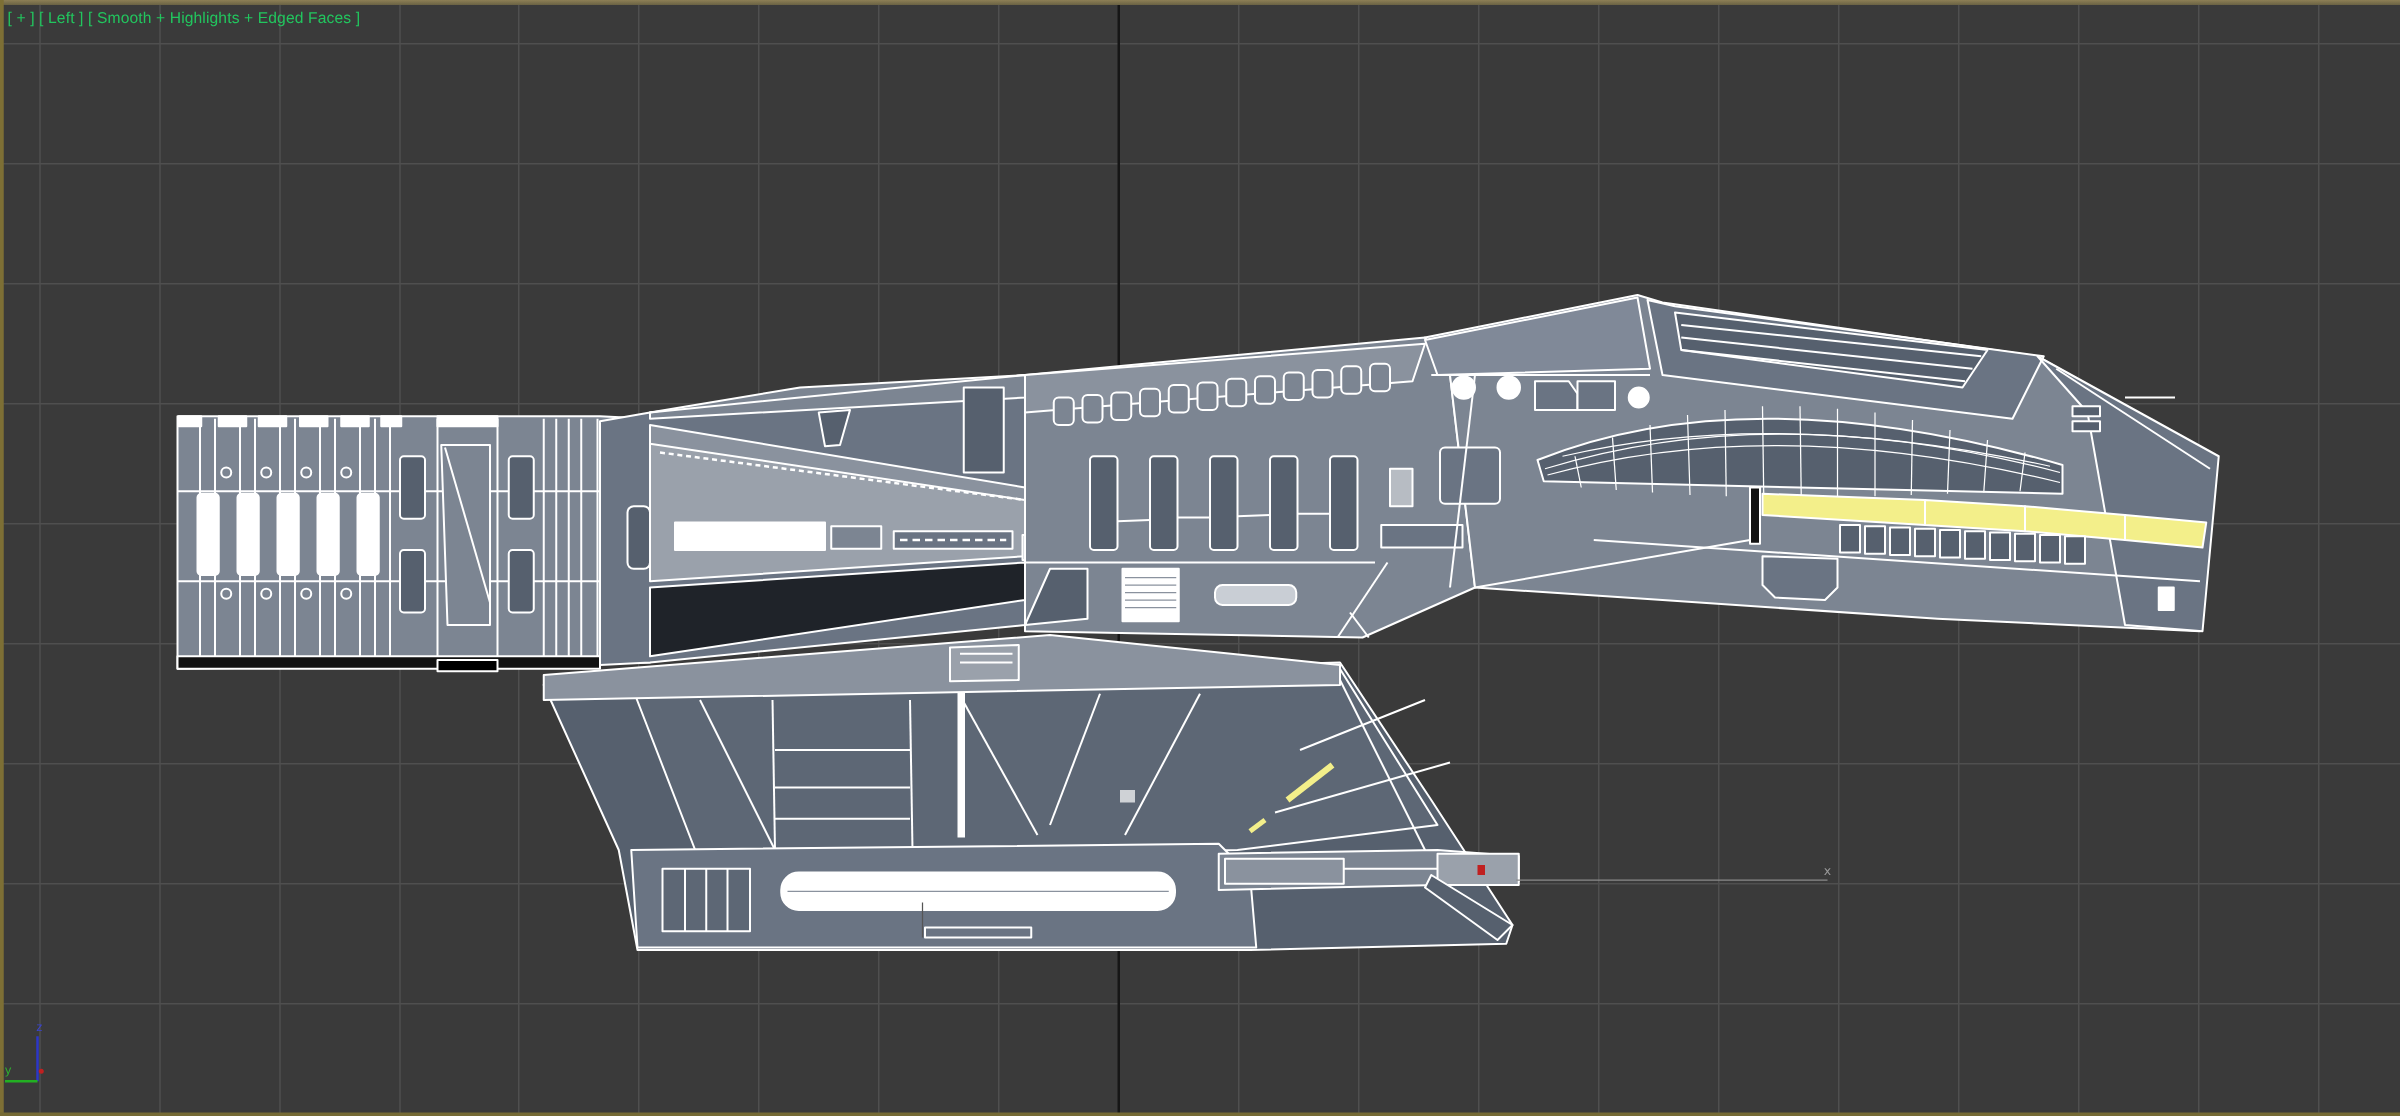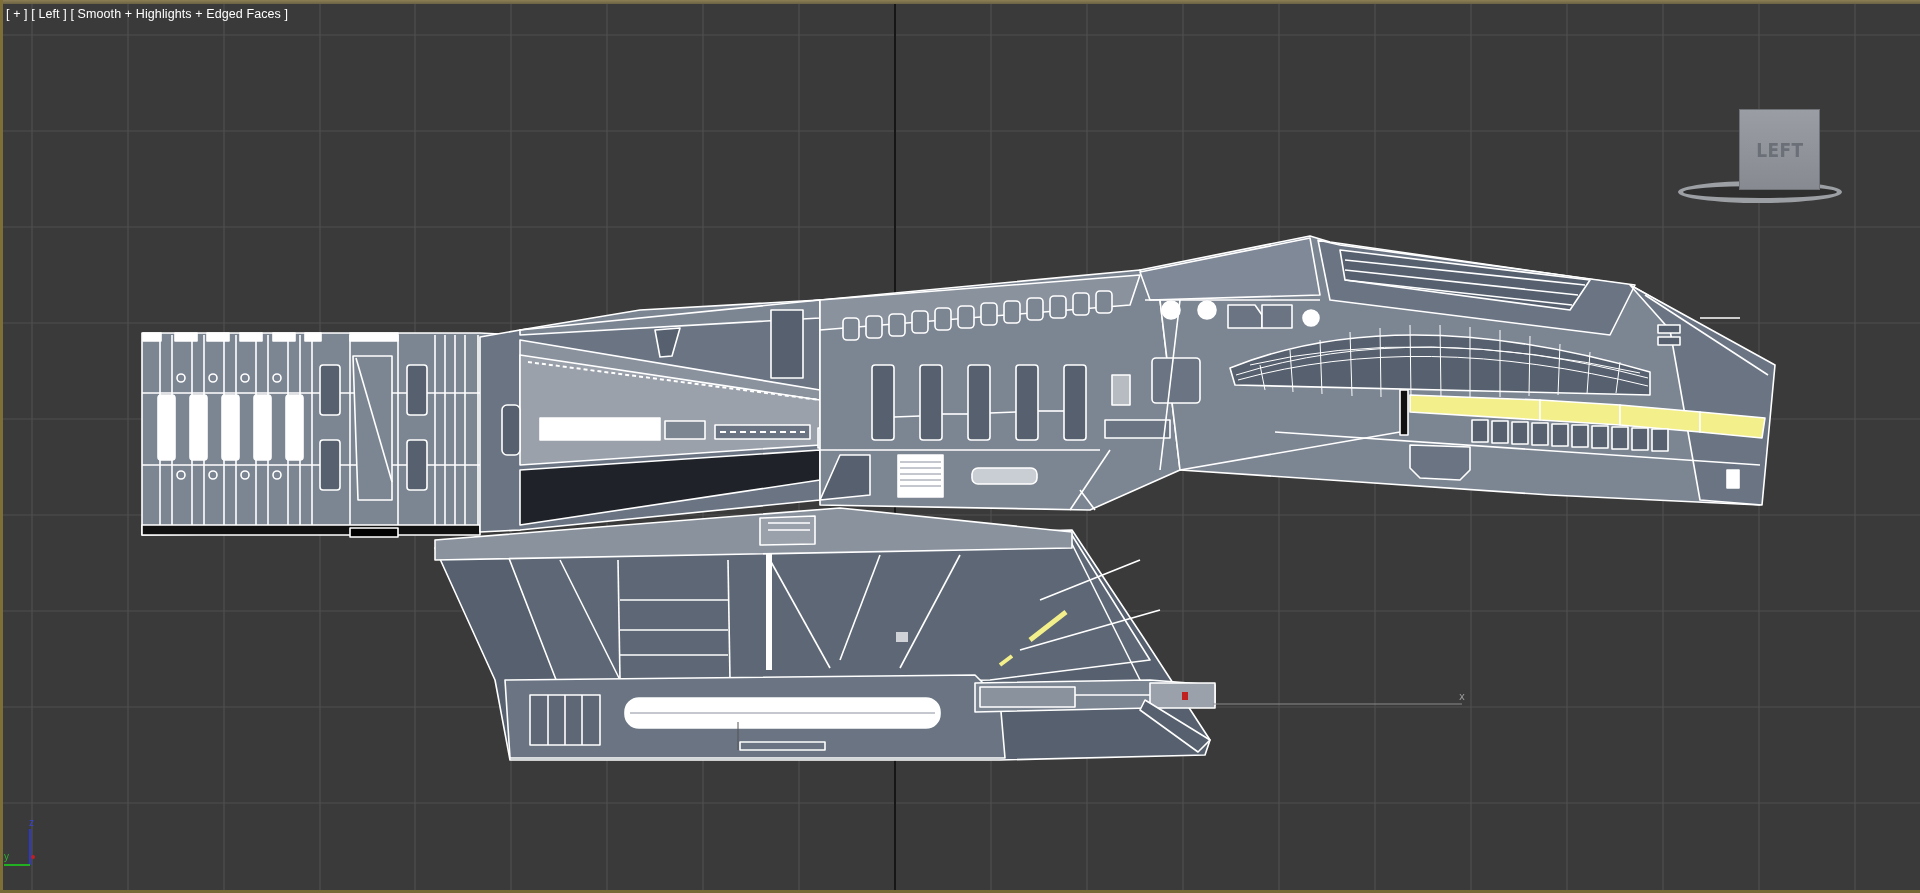--- a/index.html
+++ b/index.html
@@ -2,21 +2,21 @@
 <html><head>
 <meta charset="utf-8">
 <style>
   html, body { margin:0; padding:0; background:#3a3a3a; }
   body { width:1920px; height:893px; overflow:hidden; position:relative; font-family:"Liberation Sans", sans-serif; }
   .viewport { position:absolute; left:0; top:0; width:1920px; height:893px; background:#3a3a3a; box-sizing:border-box; overflow:hidden; }
   .border-top { position:absolute; left:0; top:0; width:1920px; height:4px; background:linear-gradient(#8d7f55,#6a6244); }
   .border-left { position:absolute; left:0; top:0; width:3px; height:893px; background:#7d6f35; }
   .border-bottom { position:absolute; left:0; bottom:0; width:1920px; height:3px; background:#756a35; }
   .grid { position:absolute; left:0; top:0; }
-  .vp-label { position:absolute; left:6px; top:7px; color:#ffffff; font-size:12.5px; letter-spacing:0.1px; white-space:pre; }
+  .vp-label { position:absolute; left:6px; top:7px; color:#22c55e; font-size:12.5px; letter-spacing:0.1px; white-space:pre; }
   .vp-label span { cursor:pointer; }
   .model { position:absolute; left:0; top:0; }
   .viewcube { position:absolute; left:1678px; top:104px; width:190px; height:100px; cursor:pointer; }
   .cube-face { position:absolute; left:61px; top:5px; width:81px; height:81px; background:linear-gradient(#9a9ea4,#878b91); border:1px solid #6f7378; box-sizing:border-box; display:flex; align-items:center; justify-content:center; }
   .cube-face span { color:#6b6f77; font-weight:bold; font-size:20px; font-family:"DejaVu Sans", sans-serif; transform:scaleX(0.85); letter-spacing:0.5px; }
   .cube-ring { position:absolute; left:0; top:77px; width:164px; height:22px; border-radius:50%; background:#2f2f2f; border:5px solid #9c9fa3; box-sizing:border-box; }
   .tripod { position:absolute; left:0; top:815px; width:50px; height:60px; }
   .axis-tag { position:absolute; font-size:10px; color:#b7b7b7; }
 </style>
 </head>
@@ -289,26 +289,20 @@
     <line x1="1213" y1="704" x2="1462" y2="704" stroke="#8a8a8a" stroke-width="1"></line>
     <text x="1459" y="700" fill="#9a9a9a" font-size="10" font-family="DejaVu Sans, sans-serif">x</text>
   </svg>
 
   <div class="border-top"></div>
   <div class="border-left"></div>
   <div class="border-bottom"></div>
 
   <div class="vp-label"><span>[ + ]</span> <span>[ Left ]</span> <span>[ Smooth + Highlights + Edged Faces ]</span></div>
 
-  <div class="viewcube">
-    <div class="cube-ring"></div>
-    <div class="cube-face">
-      <span>LEFT</span>
-    </div>
-  </div>
 
   <div class="tripod">
     <svg width="50" height="60">
       <line x1="30" y1="14" x2="30" y2="50" stroke="#2d37c8" stroke-width="2"></line>
       <line x1="4" y1="50" x2="30" y2="50" stroke="#22b022" stroke-width="2"></line>
       <circle cx="33" cy="42" r="2" fill="#c02020"></circle>
     </svg>
     <span class="axis-tag" style="left:29px;top:2px;color:#3a44d0;">z</span>
     <span class="axis-tag" style="left:4px;top:36px;color:#2fb02f;">y</span>
   </div>

